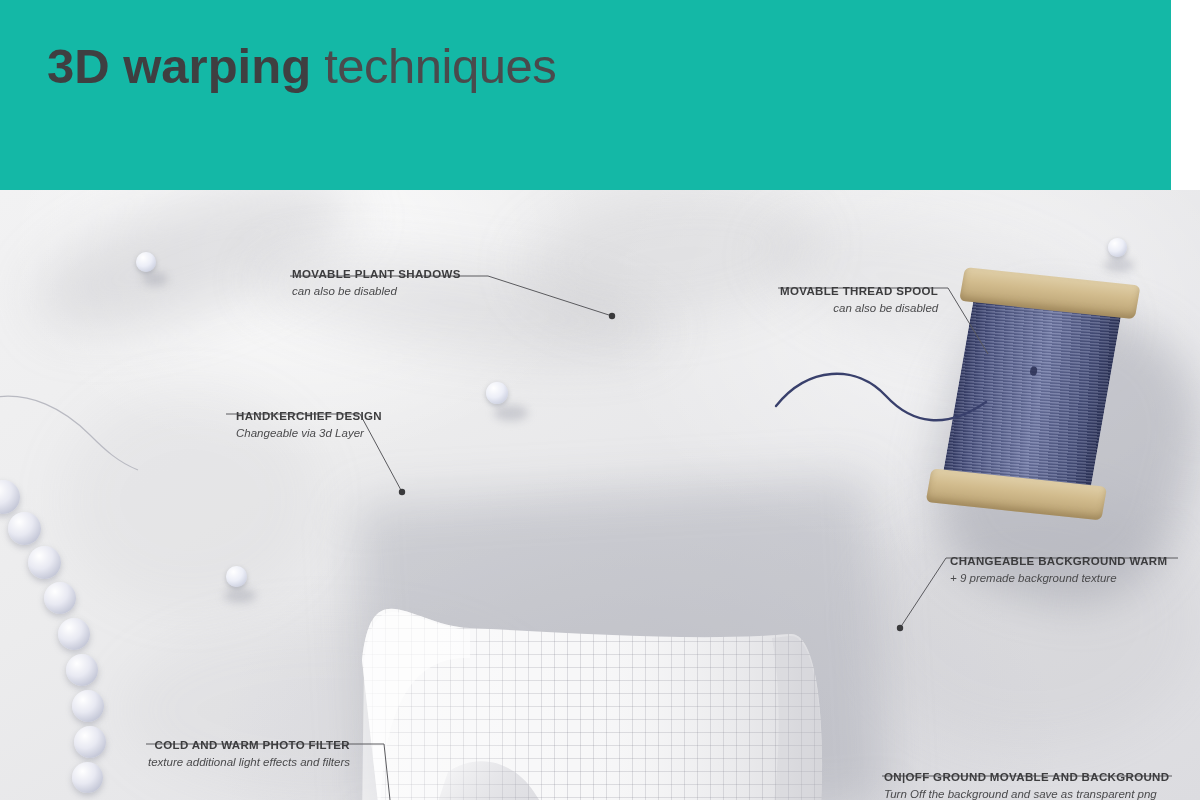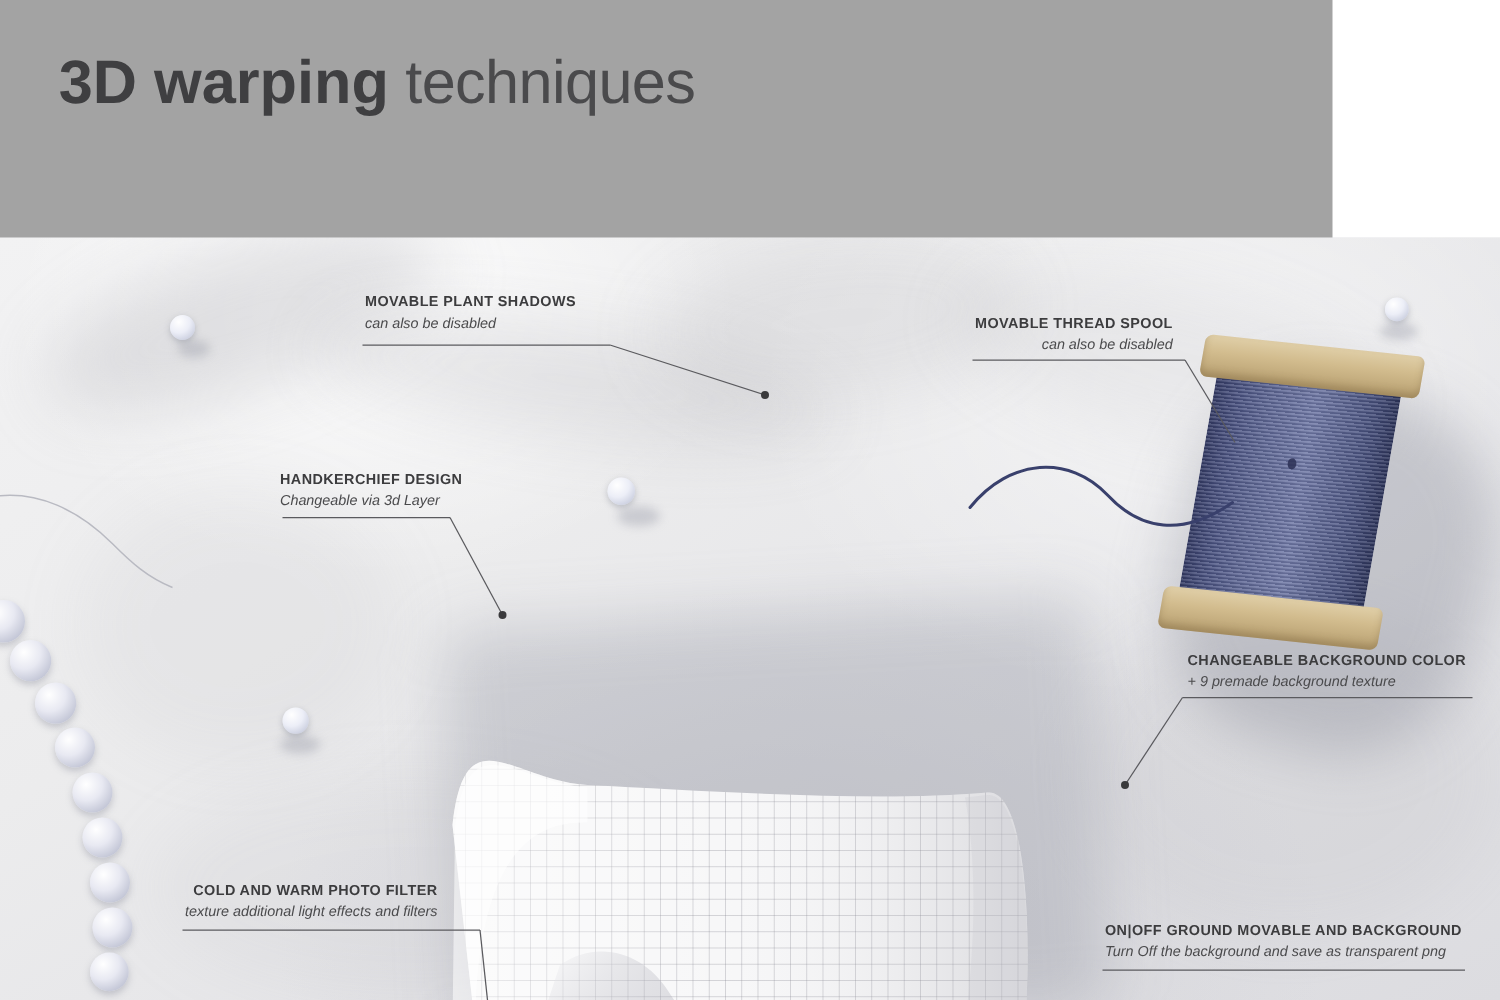--- a/index.html
+++ b/index.html
@@ -10,23 +10,23 @@
     overflow: hidden;
     font-family: "Liberation Sans", sans-serif;
     background: #ffffff;
     position: relative;
   }
 
   
   .header {
     position: absolute;
     left: 0; top: 0;
-    width: 1066px;
+    width: 1171px;
     height: 190px;
-    background: #a3a3a3;
+    background: #14b8a6;
     z-index: 30;
   }
   .title {
     position: absolute;
     left: 47px;
     top: 42px;
     font-size: 49px;
     line-height: 1;
     letter-spacing: -0.5px;
     color: #3f3f41;
@@ -159,20 +159,21 @@
   }
 
   
   .callout { position: absolute; z-index: 20; }
   .co-title {
     font-size: 11.5px;
     font-weight: bold;
     letter-spacing: 0.35px;
     color: #3c3c3e;
     white-space: nowrap;
+    margin-top: 32px;
   }
   .co-sub {
     font-size: 11.5px;
     color: #4a4a4c;
     white-space: nowrap;
     margin-top: 5px;
     font-style: italic;
   }
   .leader { position: absolute; z-index: 19; pointer-events: none; }
   .leader line { stroke: #5a5a5e; stroke-width: 1; }
@@ -278,32 +279,32 @@
 
 <div class="callout" style="left:780px; top:253px;text-align:right;">
   <div class="co-title">MOVABLE THREAD SPOOL</div>
   <div class="co-sub">can also be disabled</div>
 </div>
 <svg class="leader" style="left:776px; top:282px; width:220px; height:90px;" viewBox="0 0 220 90">
   <line x1="2" y1="6" x2="172" y2="6"></line>
   <line x1="172" y1="6" x2="212" y2="72"></line>
 </svg>
 
-<div class="callout" style="left:224px; top:378px;">
+<div class="callout" style="left:236px; top:378px;">
   <div class="co-title">HANDKERCHIEF DESIGN</div>
   <div class="co-sub">Changeable via 3d Layer</div>
 </div>
 <svg class="leader" style="left:224px; top:408px; width:200px; height:100px;" viewBox="0 0 200 100">
   <line x1="2" y1="6" x2="136" y2="6"></line>
   <line x1="136" y1="6" x2="178" y2="84"></line>
   <circle cx="178" cy="84" r="3.2"></circle>
 </svg>
 
 <div class="callout" style="left:950px; top:523px;">
-  <div class="co-title">CHANGEABLE BACKGROUND COLOR</div>
+  <div class="co-title">CHANGEABLE BACKGROUND WARM</div>
   <div class="co-sub">+ 9 premade background texture</div>
 </div>
 <svg class="leader" style="left:890px; top:552px; width:300px; height:92px;" viewBox="0 0 300 92">
   <line x1="56" y1="6" x2="288" y2="6"></line>
   <line x1="56" y1="6" x2="10" y2="76"></line>
   <circle cx="10" cy="76" r="3.2"></circle>
 </svg>
 
 <div class="callout" style="left:148px; top:707px;text-align:right;">
   <div class="co-title">COLD AND WARM PHOTO FILTER</div>

